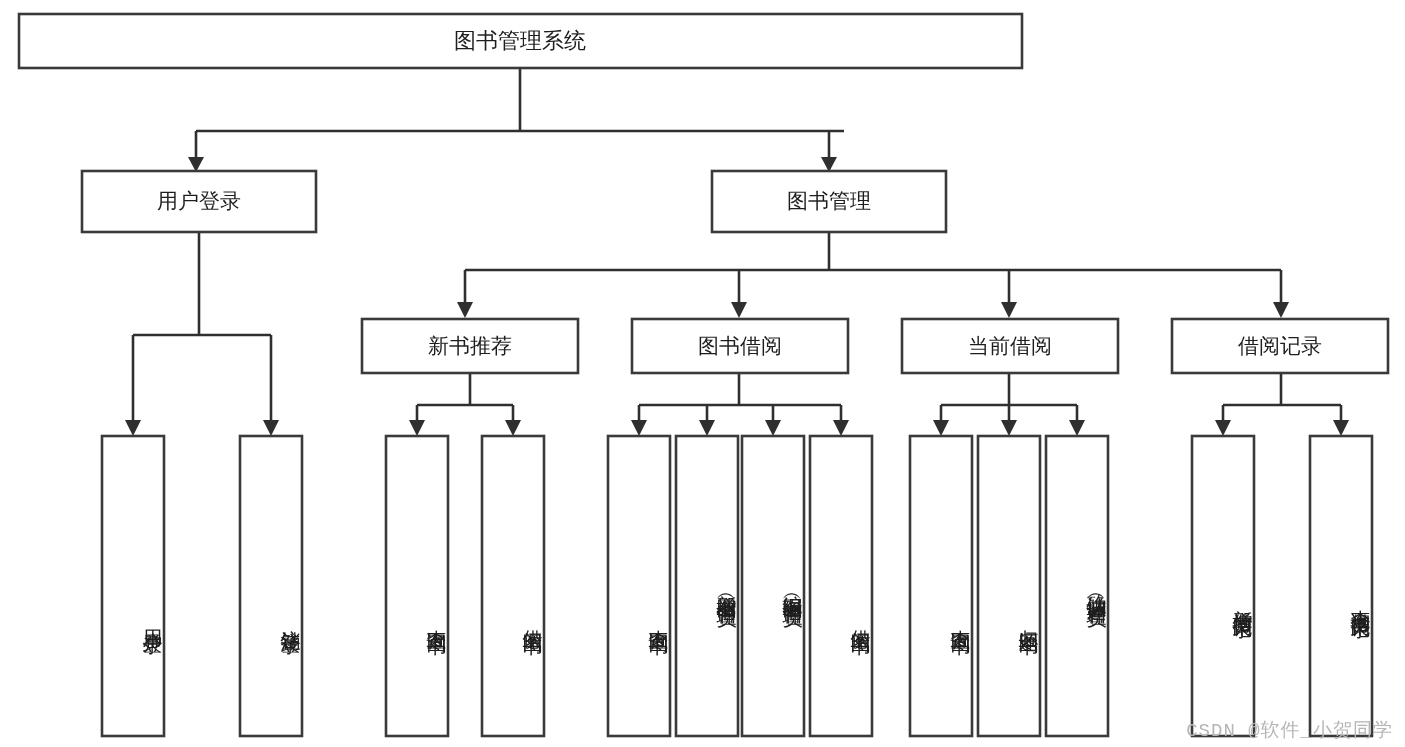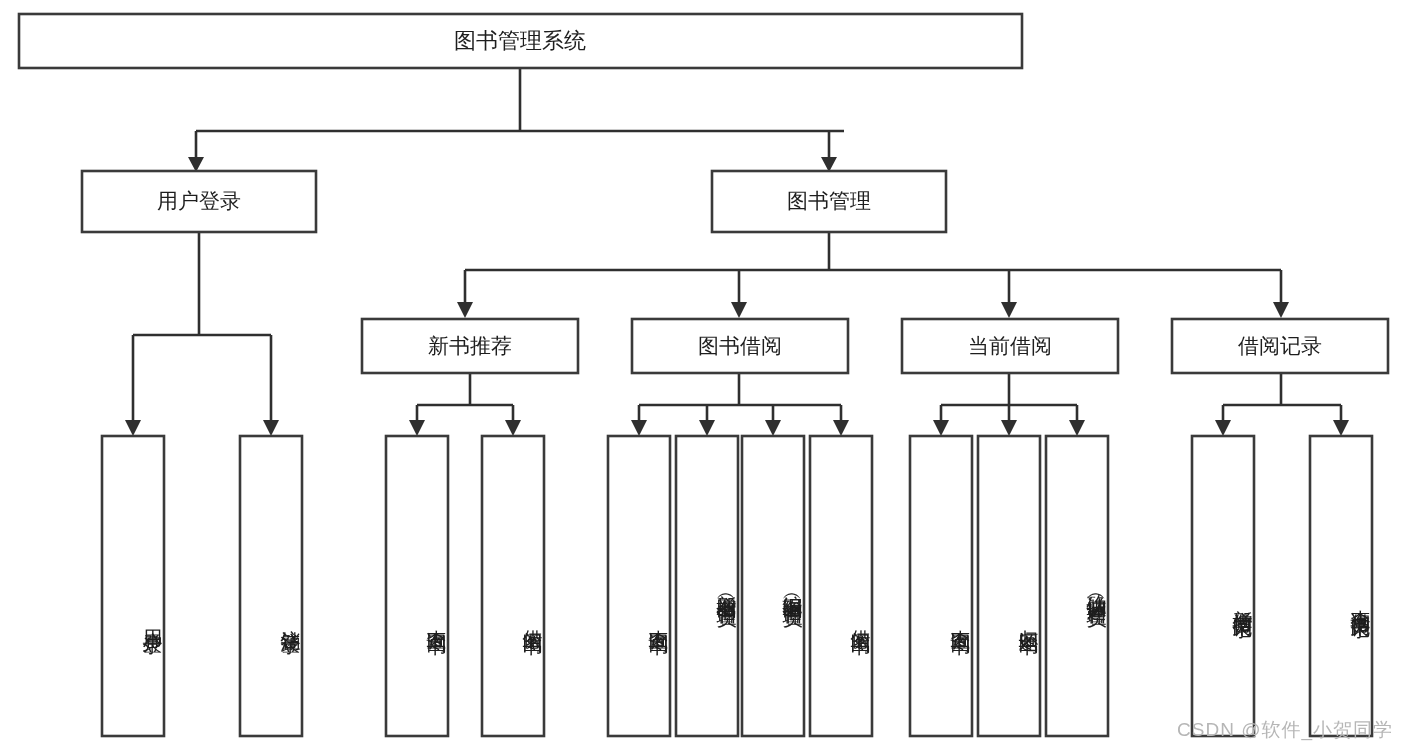--- a/index.html
+++ b/index.html
@@ -68,21 +68,21 @@
     display: flex;
     align-items: flex-start;
     justify-content: center;
     white-space: nowrap;
     pointer-events: none;
   }
   .watermark {
     position: absolute;
     right: 12px;
     bottom: 4px;
-    font-family: Liberation Sans, sans-serif;
+    font-family: Liberation Mono, monospace;
     font-size: 19px;
     color: #b6b6b6;
     letter-spacing: 1px;
     white-space: nowrap;
   }
 </style>
 </head>
 <body>
 
 <div id="diagram-root">

